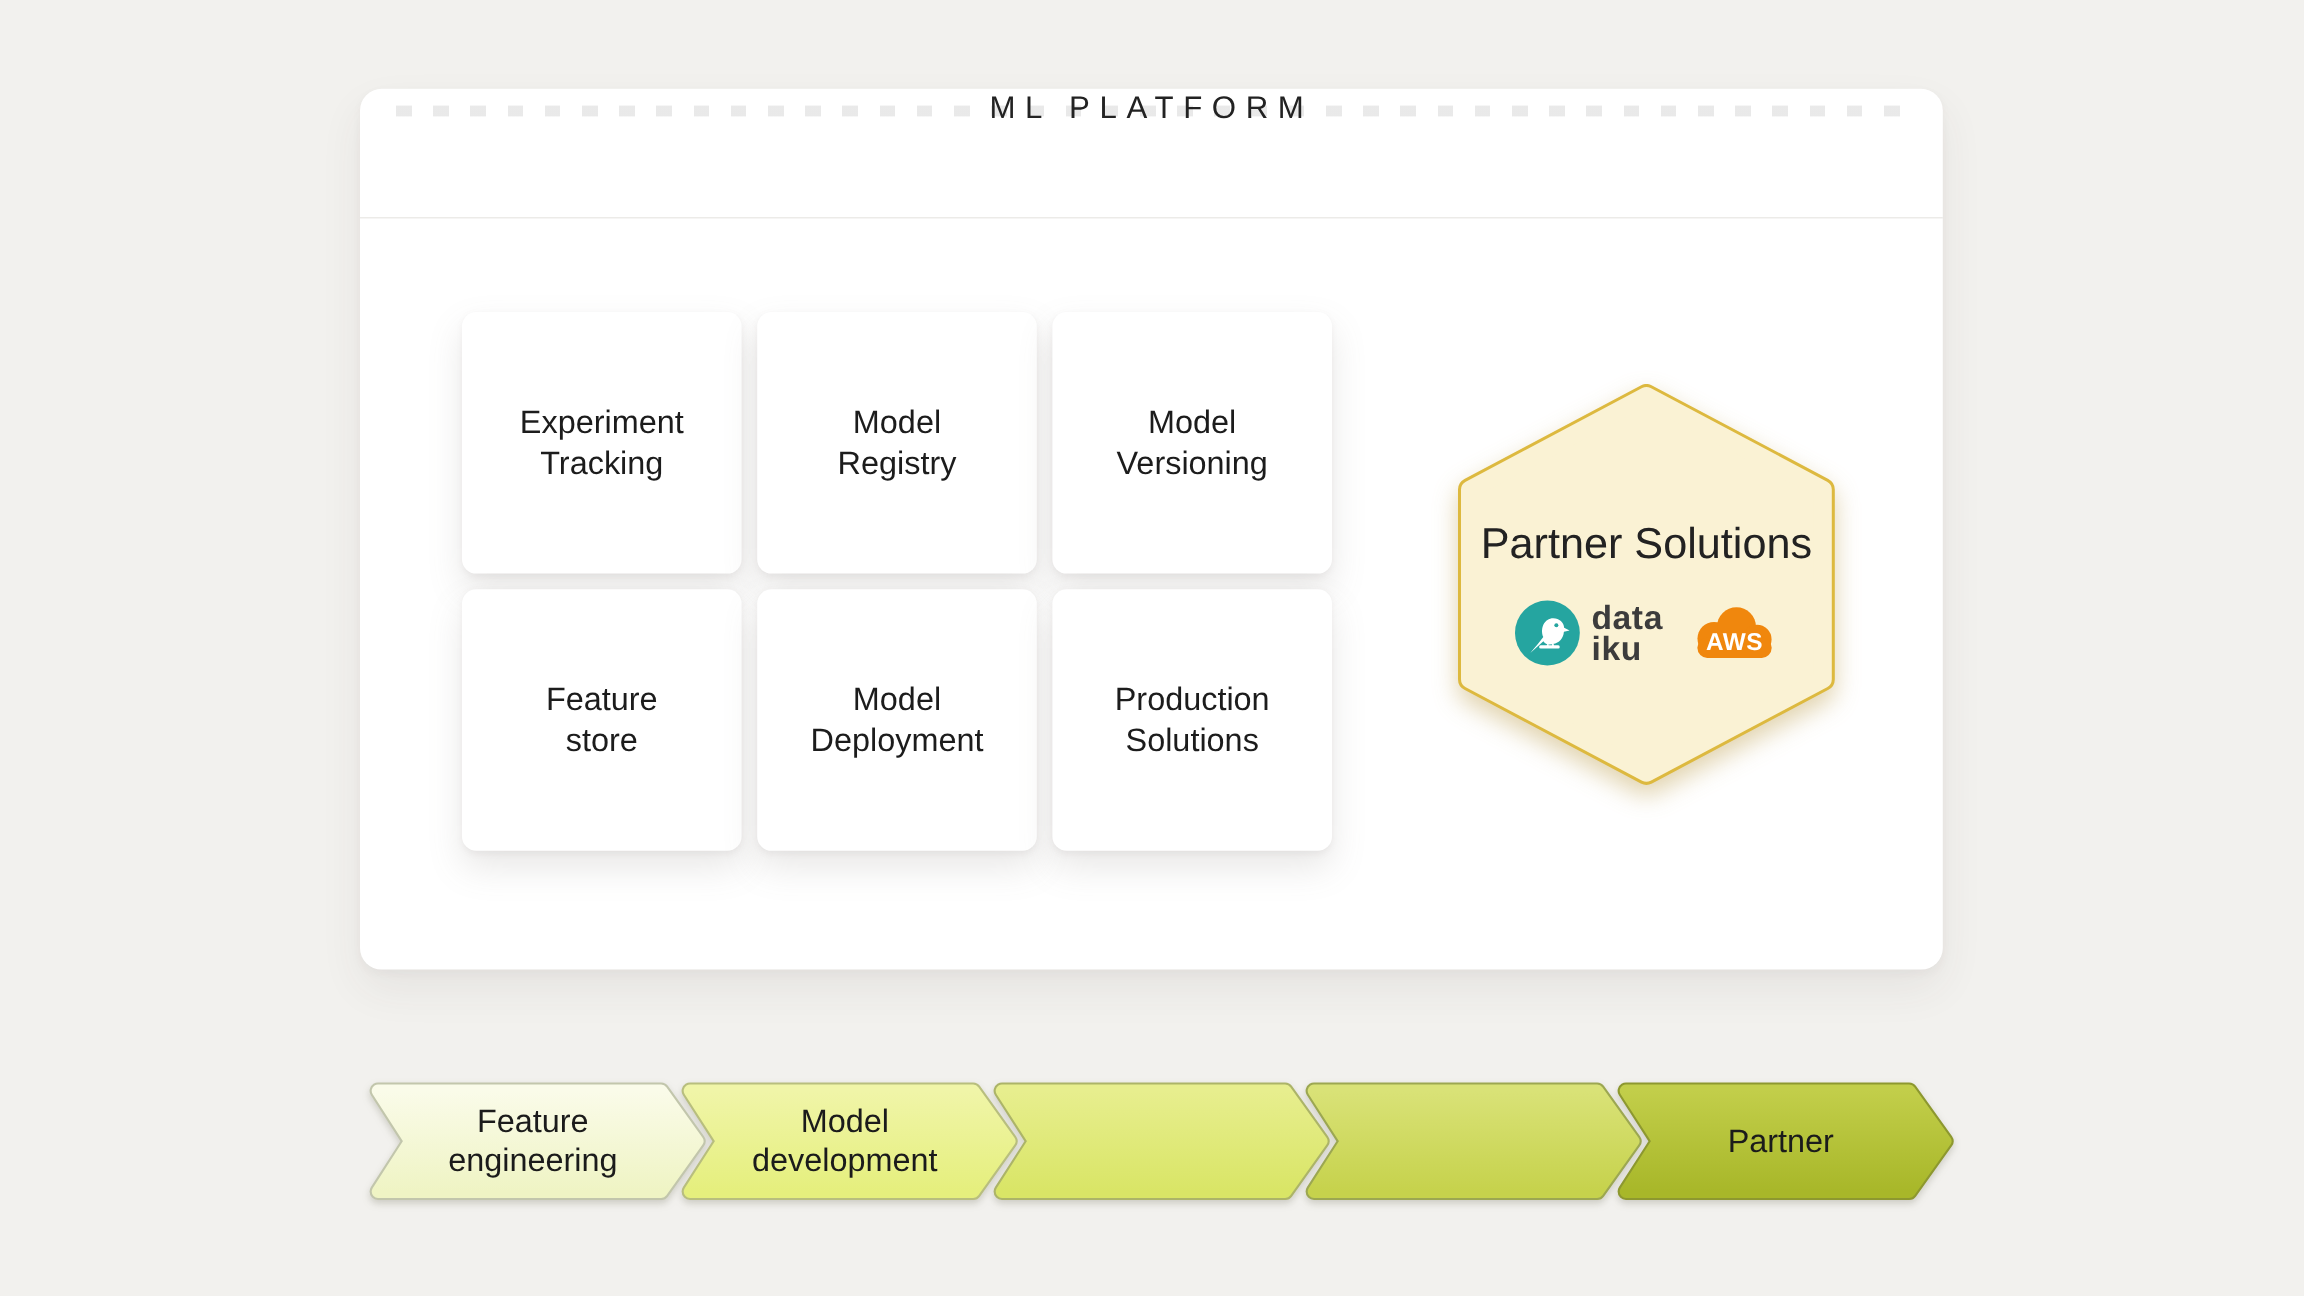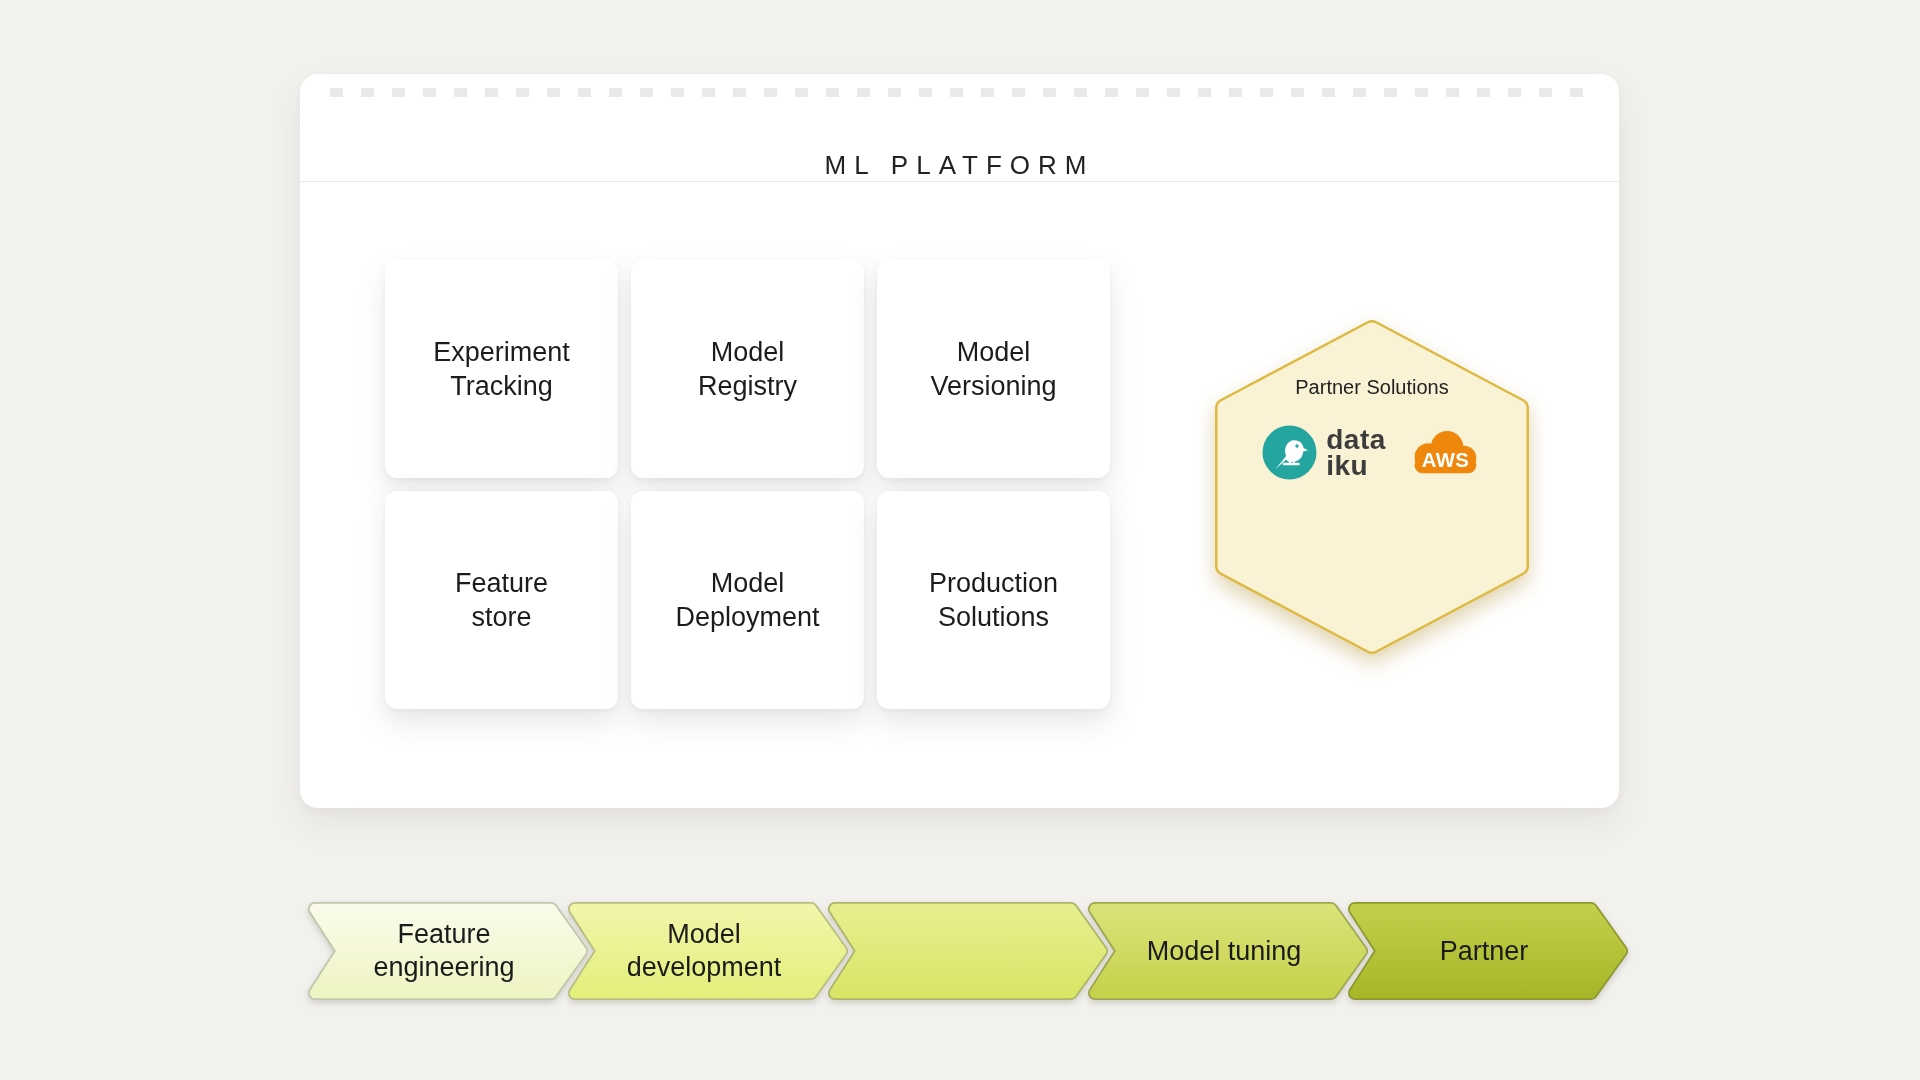--- a/index.html
+++ b/index.html
@@ -15,21 +15,21 @@
     position:absolute; left:300px; top:74px; width:1319px; height:734px;
     background:#FFFFFF; border-radius:18px;
     box-shadow:0 16px 36px rgba(70,62,50,.07), 0 3px 8px rgba(70,62,50,.04);
   }
   .dots {
     position:absolute; top:14px; left:30px; right:30px; height:9px;
     background:repeating-linear-gradient(90deg, rgba(120,120,120,.16) 0 13px, transparent 13px 31px);
   }
   .panel-header {
     position:absolute; top:0; left:0; right:0; height:107px;
-    display:flex; align-items:flex-end; justify-content:center;
+    display:flex; align-items:flex-start; justify-content:center;
   }
   .panel-title {
     font-size:26px; font-weight:500; letter-spacing:8px; color:#222222;
   }
   .divider {
     position:absolute; top:107px; left:0; right:0; height:1px; background:#E8E6E3;
   }
 
   
   .cards {
@@ -48,21 +48,21 @@
 
   
   .hex-wrap { position:absolute; left:915px; top:246px; width:314px; height:334px; }
   .hex-svg {
     position:absolute; inset:0; overflow:visible;
     filter:drop-shadow(0 9px 10px rgba(176,140,43,.38));
   }
   .hex-content {
     position:absolute; inset:0; display:flex; flex-direction:column; align-items:center;
   }
-  .hex-title { margin-top:56px; font-size:20px; color:#222222; }
+  .hex-title { margin-top:112px; font-size:36px; color:#222222; }
   .hex-logos { margin-top:26px; display:flex; align-items:center; gap:18px; }
   .dataiku { display:flex; align-items:center; gap:9px; }
   .dataiku-svg { display:block; }
   .dataiku-text {
     font-size:28px; font-weight:600; line-height:26px; color:#3C3C3C;
     white-space:pre-line; letter-spacing:.5px;
   }
   .aws-svg { display:block; }
 
   
@@ -194,17 +194,16 @@
         </g>
         <g transform="translate(1040,0)">
           <path d="M7,7 H243 L273,49 L243,91 H7 L34,49 Z" fill="#8D982F" stroke="#8D982F" stroke-width="14" stroke-linejoin="round"></path>
           <path d="M7,7 H243 L273,49 L243,91 H7 L34,49 Z" fill="url(#stage-grad-4)" stroke="url(#stage-grad-4)" stroke-width="10.5" stroke-linejoin="round"></path>
         </g>
       </svg>
     <div class="flow-label" style="--i:0">Feature
 engineering</div>
     <div class="flow-label" style="--i:1">Model
 development</div>
-    <div class="flow-label" style="--i:3">Model tuning</div>
     <div class="flow-label" style="--i:4">Partner</div>
   </div>
 
 </div>
 
 </body></html>

